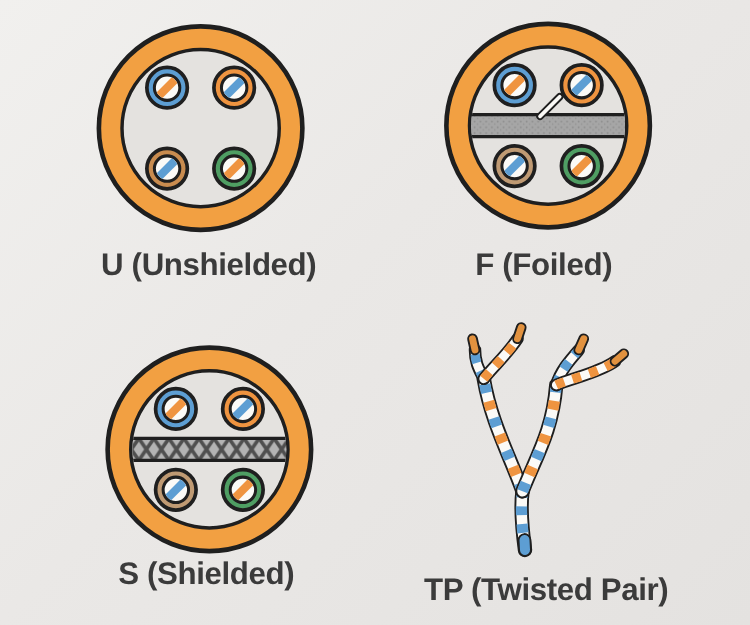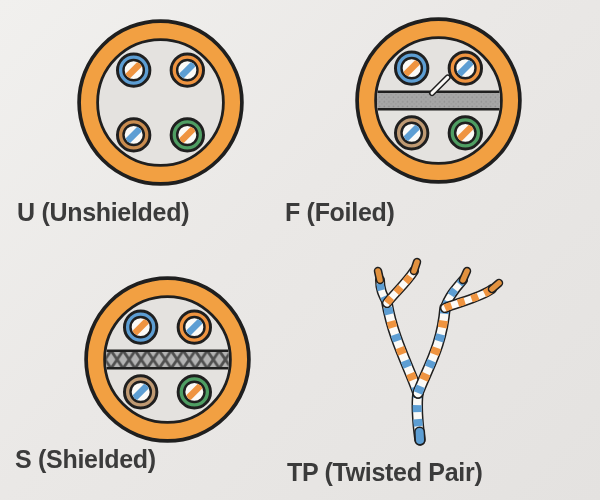--- a/index.html
+++ b/index.html
@@ -4,21 +4,21 @@
 <style>
   html,body{margin:0;padding:0;}
   .page{
     position:relative;width:600px;height:500px;overflow:hidden;
     background:linear-gradient(135deg,#f1f0ee 0%,#eae8e6 45%,#e4e2e0 100%);
     font-family:"Liberation Sans", sans-serif;
   }
   .art{position:absolute;}
   .art svg{display:block;}
   .diagram-label{
-    position:absolute;width:300px;
+    position:absolute;width:300px;text-align:center;
     font-size:25px;font-weight:700;letter-spacing:-0.3px;color:#3b3b3b;
     line-height:28px;
   }
   #art-unshielded{left:68px;top:10px;}
   #art-foiled{left:346px;top:8px;}
   #art-shielded{left:75px;top:267px;}
   #art-twisted-pair{left:330px;top:253px;}
   #label-unshielded{left:17px;top:198px;}
   #label-foiled{left:285px;top:198px;}
   #label-shielded{left:15px;top:445px;}

